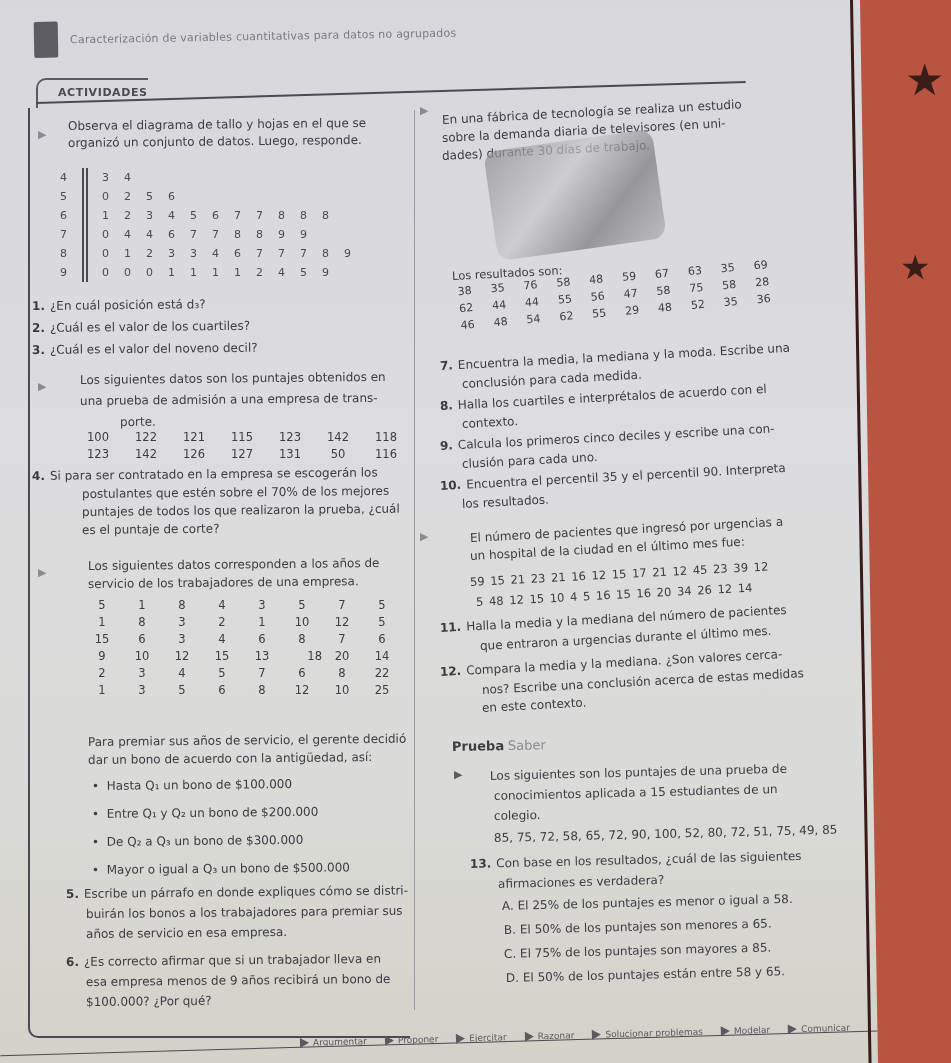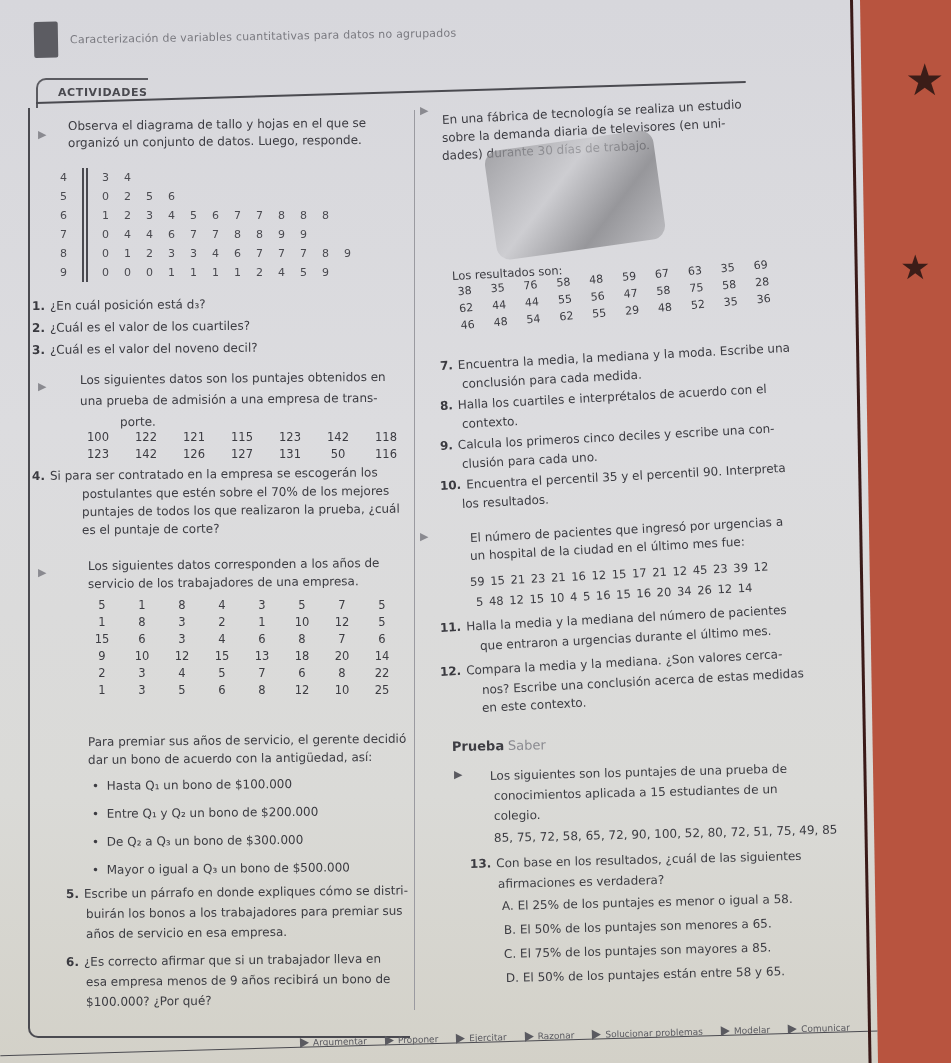--- a/index.html
+++ b/index.html
@@ -249,21 +249,21 @@
           <span class="grid-cell" style="width: 40px;">8</span>
           <span class="grid-cell" style="width: 40px;">7</span>
           <span class="grid-cell" style="width: 40px;">6</span>
         </div>
         <div class="grid-row">
           <span class="grid-cell" style="width: 40px;">9</span>
           <span class="grid-cell" style="width: 40px;">10</span>
           <span class="grid-cell" style="width: 40px;">12</span>
           <span class="grid-cell" style="width: 40px;">15</span>
           <span class="grid-cell" style="width: 40px;">13</span>
-          <span class="grid-cell" style="width: 40px;">18</span>
+          <span class="grid-cell" style="width: 40px; text-align: right;">18</span>
           <span class="grid-cell" style="width: 40px;">20</span>
           <span class="grid-cell" style="width: 40px;">14</span>
         </div>
         <div class="grid-row">
           <span class="grid-cell" style="width: 40px;">2</span>
           <span class="grid-cell" style="width: 40px;">3</span>
           <span class="grid-cell" style="width: 40px;">4</span>
           <span class="grid-cell" style="width: 40px;">5</span>
           <span class="grid-cell" style="width: 40px;">7</span>
           <span class="grid-cell" style="width: 40px;">6</span>

